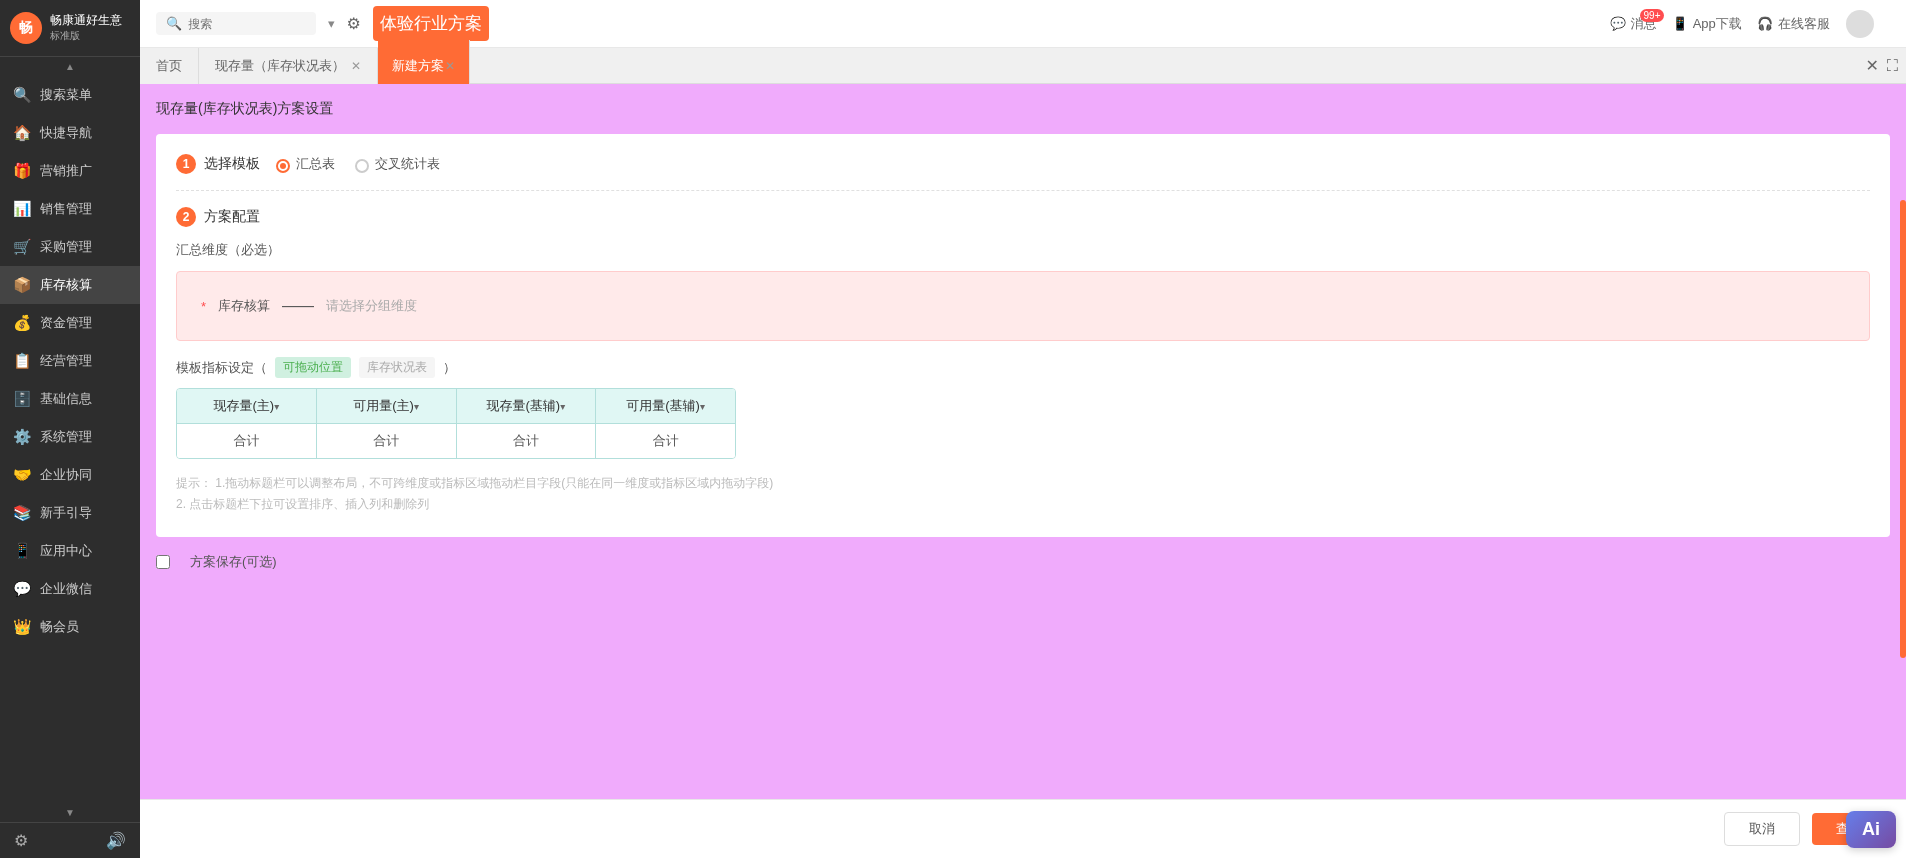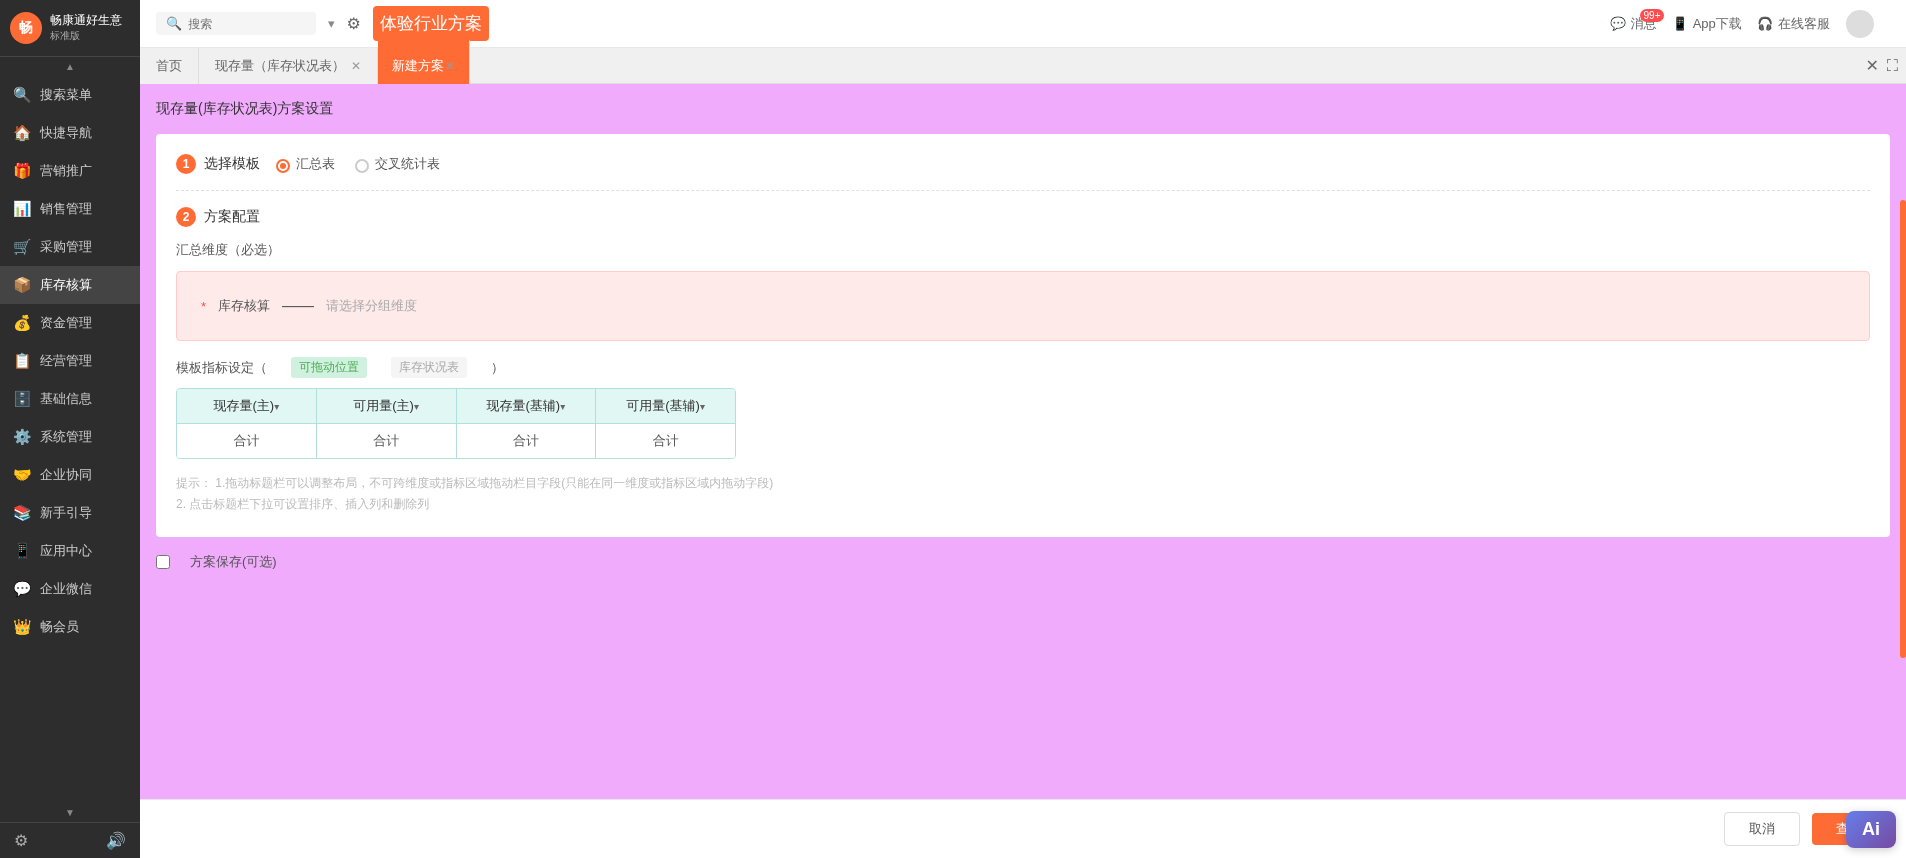--- a/index.html
+++ b/index.html
@@ -155,21 +155,21 @@
       min-height: 70px; display: flex; align-items: center;
     }
     .dimension-row { display: flex; align-items: center; gap: 12px; }
     .dimension-required { color: #ff4d4f; font-size: 13px; }
     .dimension-label { color: #555; font-size: 13px; }
     .dimension-dash { color: #555; font-size: 16px; }
     .dimension-placeholder { color: #aaa; font-size: 13px; }
 
     
     .indicator-settings { margin-bottom: 16px; }
-    .indicator-settings-label { font-size: 13px; color: #555; margin-bottom: 10px; display: flex; align-items: center; gap: 24px; margin-top: 16px; }
+    .indicator-settings-label { font-size: 13px; color: #555; margin-bottom: 10px; display: flex; align-items: center; gap: 8px; margin-top: 16px; }
     .draggable-badge {
       background: #d0f0e0; color: #4caf50; border-radius: 3px; padding: 2px 8px; font-size: 12px;
     }
     .non-draggable-badge {
       background: #f5f5f5; color: #aaa; border-radius: 3px; padding: 2px 8px; font-size: 12px;
     }
 
     
     .stats-section-label { color: #4caf50; font-size: 13px; margin-bottom: 6px; }
     .indicator-table { border: 1px solid #b2dfdb; border-radius: 4px; overflow: hidden; width: 560px; }

